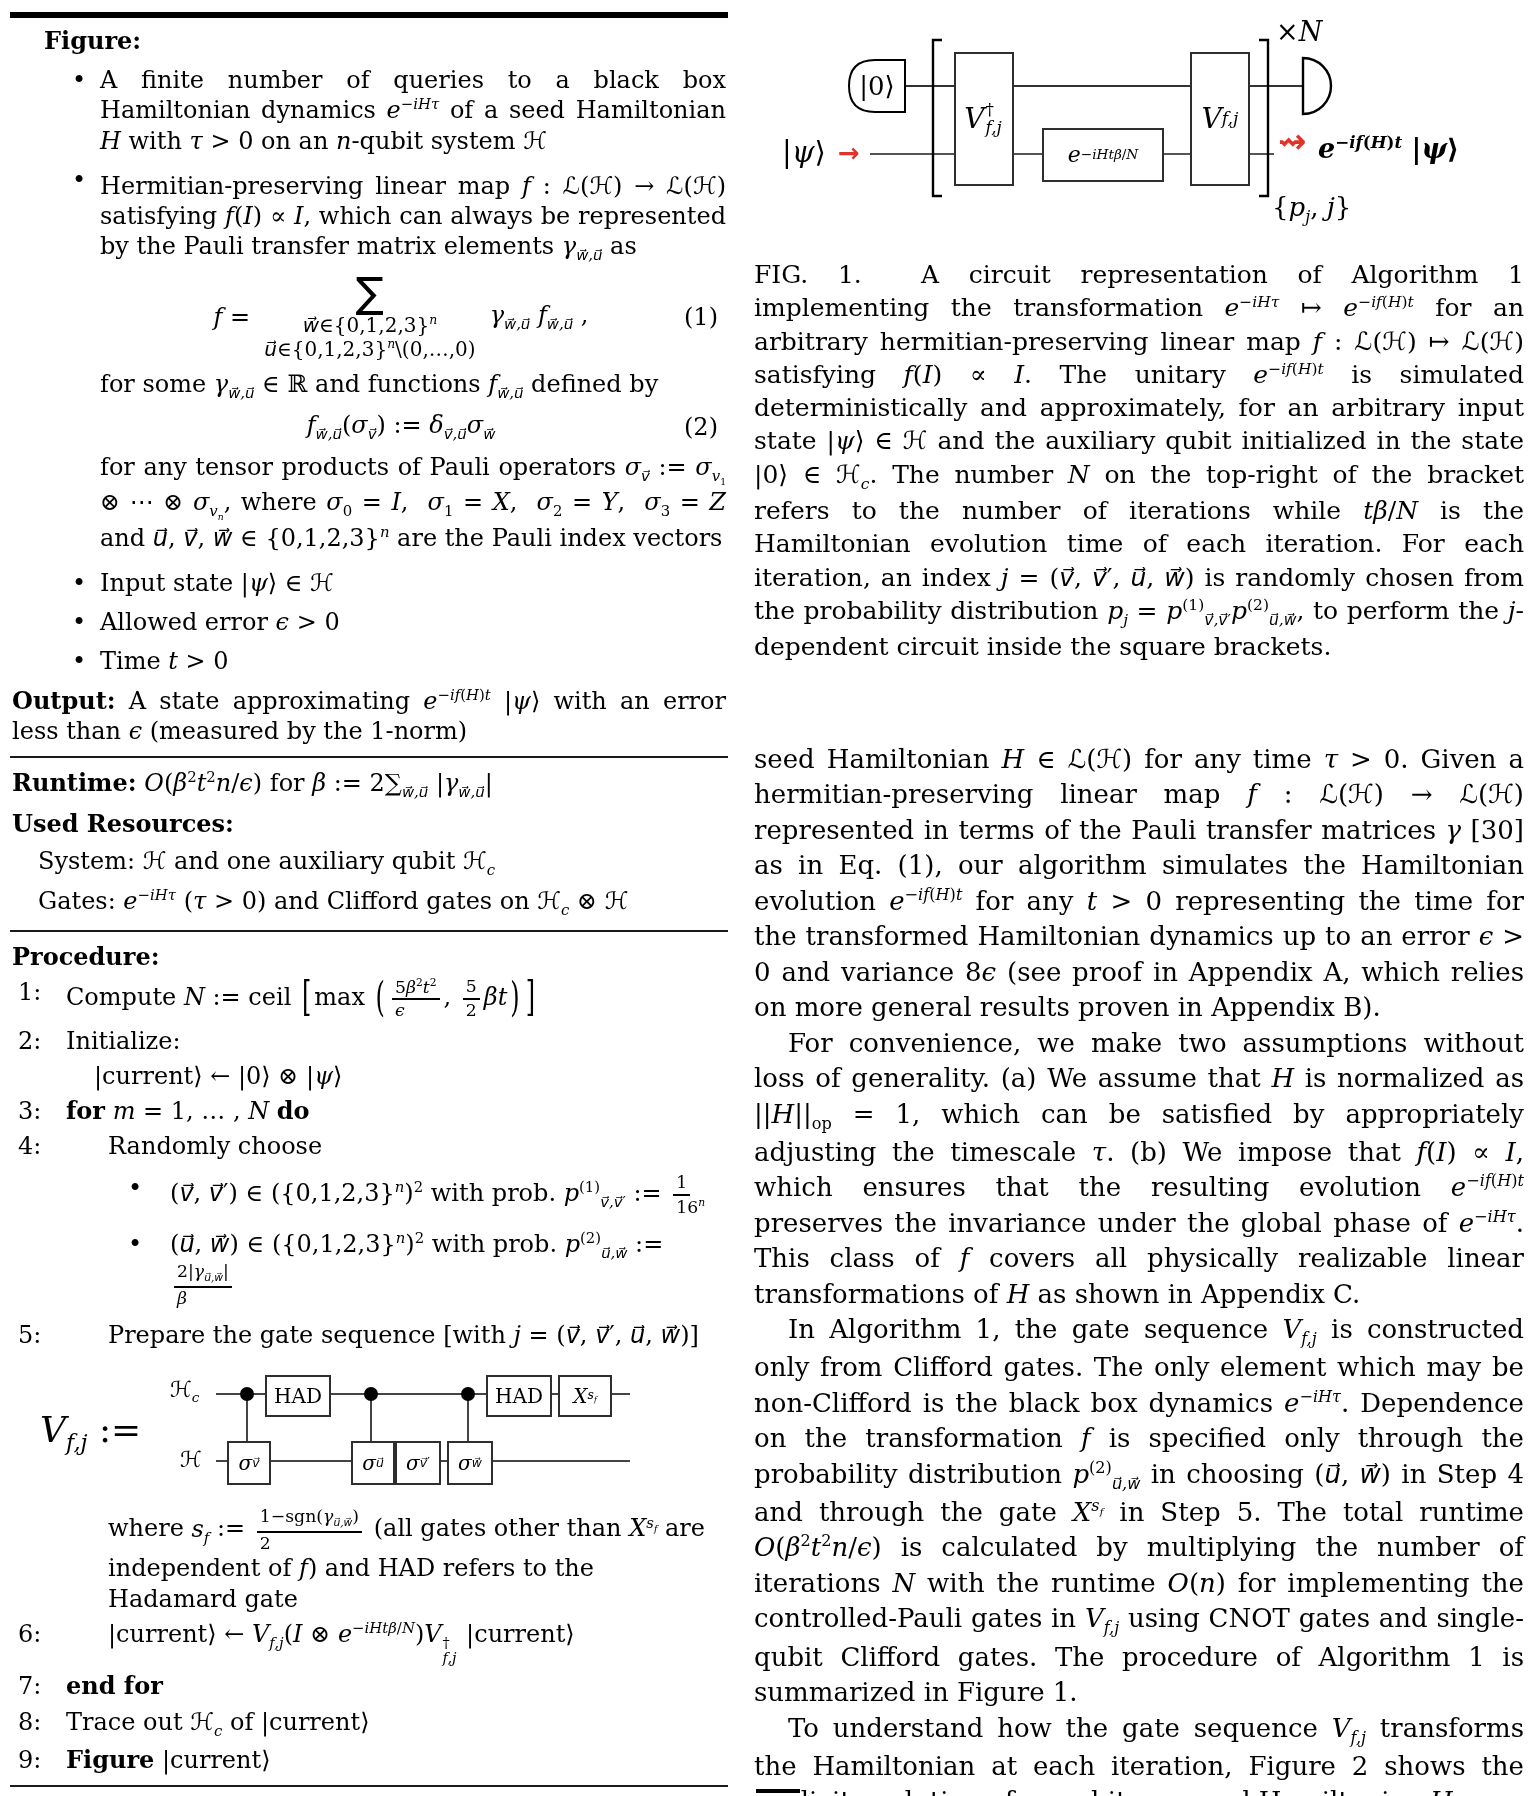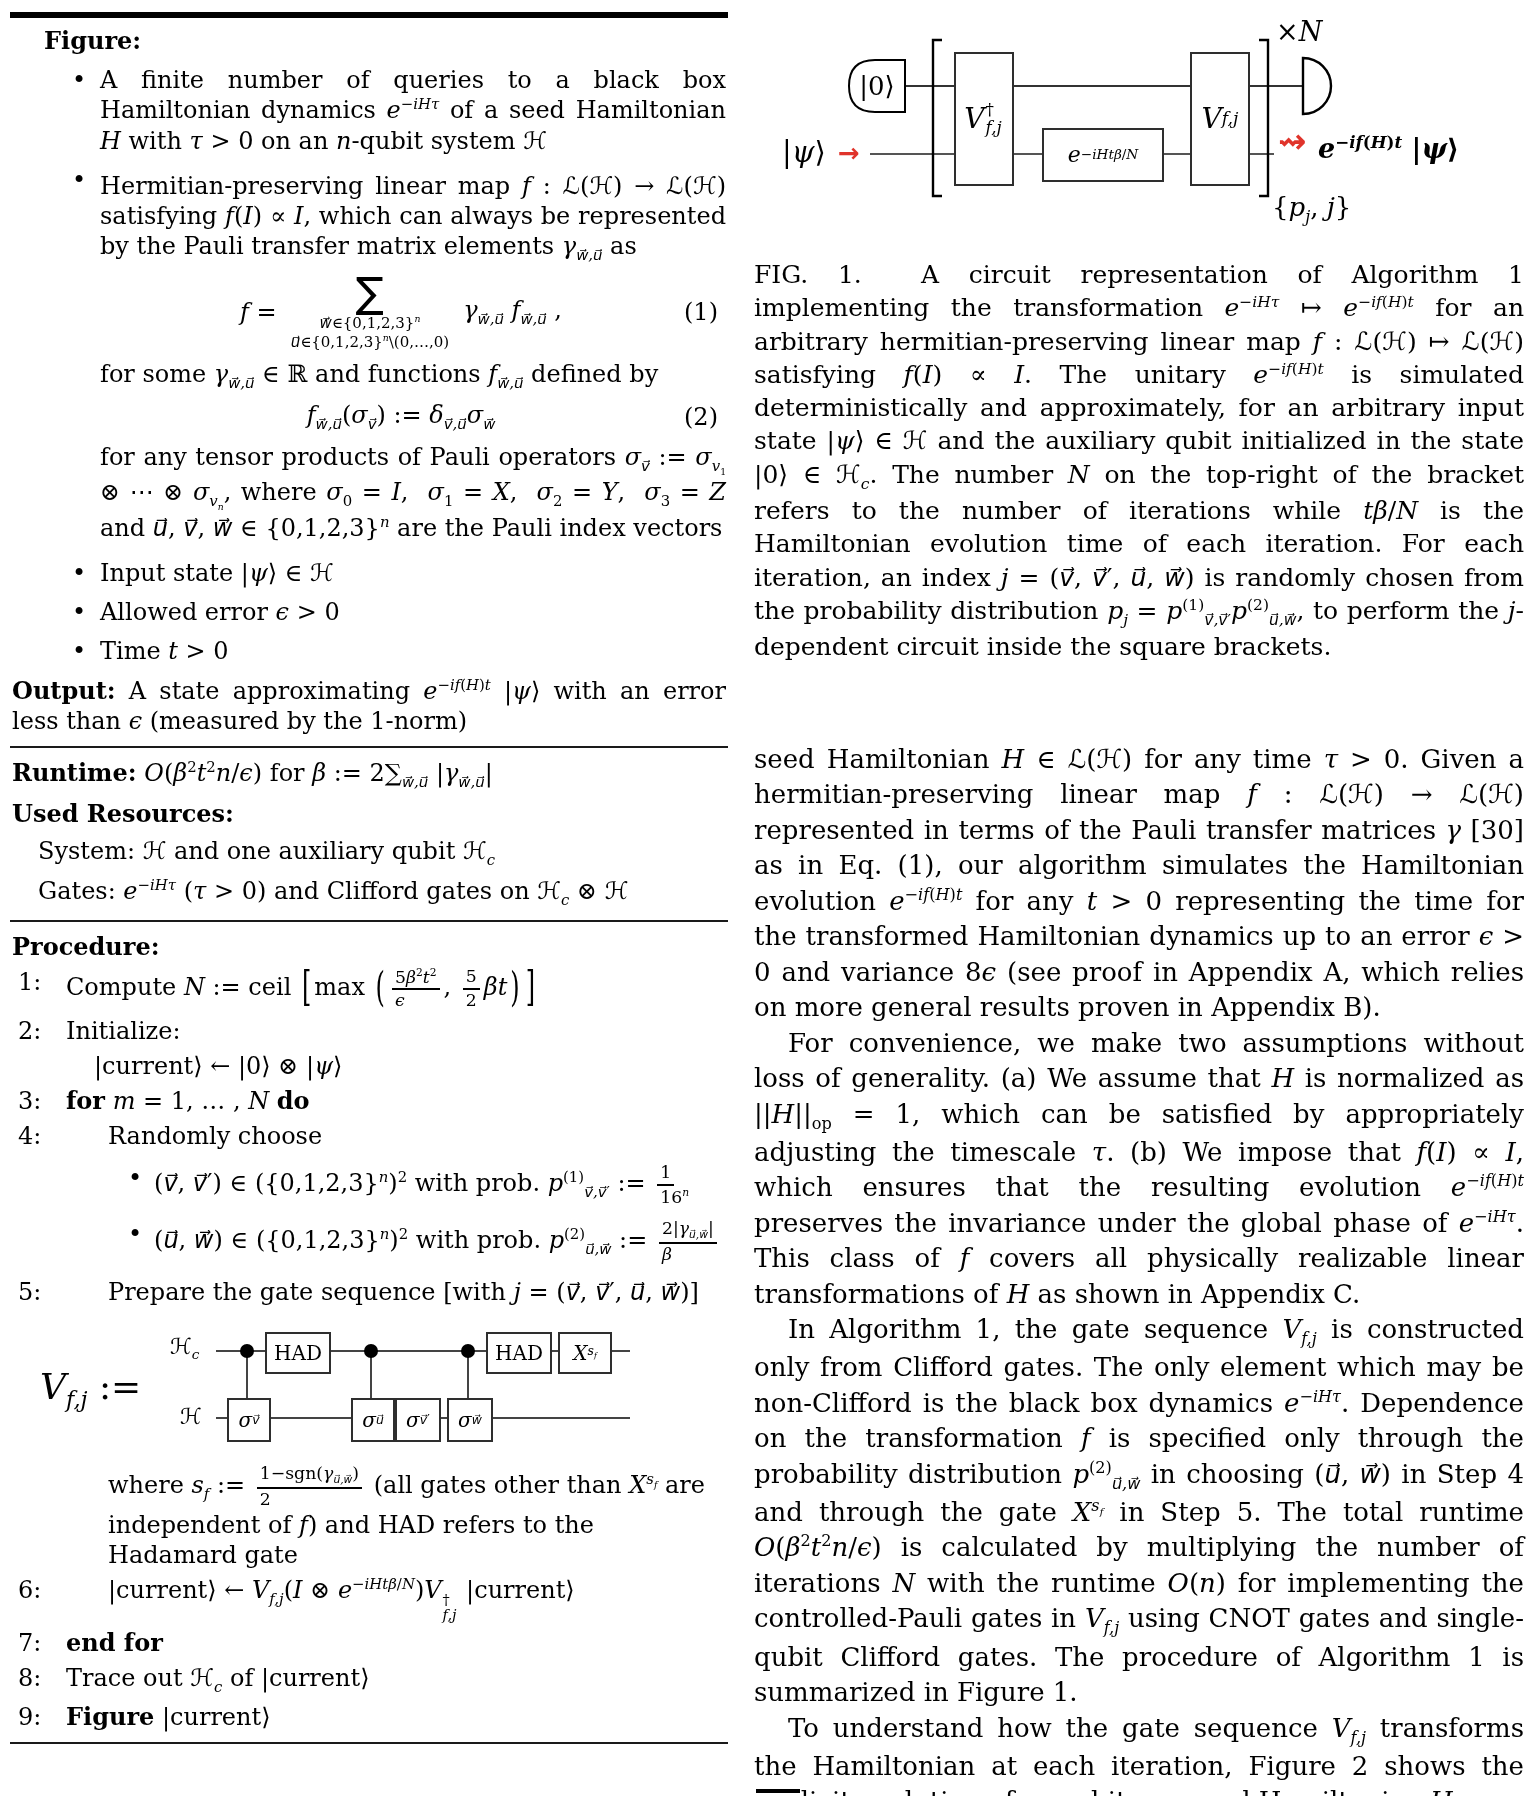--- a/index.html
+++ b/index.html
@@ -16,34 +16,34 @@
   .input-label { margin:8px 0 2px 34px; }
   .bul { display:flex; margin:9px 0 9px 62px; }
   .bul .dot { width:28px; flex:none; }
   .bul .btxt { flex:1; text-align:justify; padding-right:2px; }
   .subline { margin:6px 0; text-align:justify; }
 
   .eqrow { position:relative; display:flex; justify-content:center; align-items:center; gap:8px; margin:8px 24px 8px 0; }
   .eqnum { position:absolute; right:-16px; top:50%; transform:translateY(-50%); }
   .sumwrap { display:inline-flex; flex-direction:column; align-items:center; line-height:1; margin:0 6px; }
   .sumsym { font-size:42px; line-height:0.95; font-family:"DejaVu Sans",sans-serif; }
-  .sumlim { font-size:15px; line-height:1.2; white-space:nowrap; }
+  .sumlim { font-size:20px; line-height:1.2; white-space:nowrap; }
 
   .freeline { margin:7px 2px; text-align:justify; }
   .res-ind  { margin-left:28px; }
   .proc-label { margin:8px 2px 4px 2px; }
 
   .pl { display:flex; margin:5px 0; }
   .pl .no { width:38px; flex:none; padding-left:8px; }
   .pl .ctn { flex:1; padding-left:10px; padding-right:4px; }
   .ind1 { padding-left:52px !important; }
   .ind-init { padding-left:38px !important; }
   .pbul { display:flex; margin:12px 0 12px 118px; }
   .pbul .dot { width:26px; flex:none; }
-  .pbul .btxt { flex:1; }
+  .pbul .btxt { flex:1;margin-left:16px; }
 
   sup { font-size:0.62em; } sub { font-size:0.62em; }
   .frac { display:inline-flex; flex-direction:column; align-items:flex-start; vertical-align:middle;
           font-size:0.72em; line-height:1.12; margin:0 4px; }
   .frac .num { padding:0 3px 1px 3px; border-bottom:2px solid #000; }
   .frac .den { padding:1px 3px 0 3px; }
   .lgb { display:inline-block; transform:scaleY(1.7); margin:0 3px; }
   .vstack { display:inline-flex; flex-direction:column; align-items:flex-start; font-size:0.60em;
             line-height:1.05; vertical-align:-0.45em; margin:0 2px 0 1px; }
 

